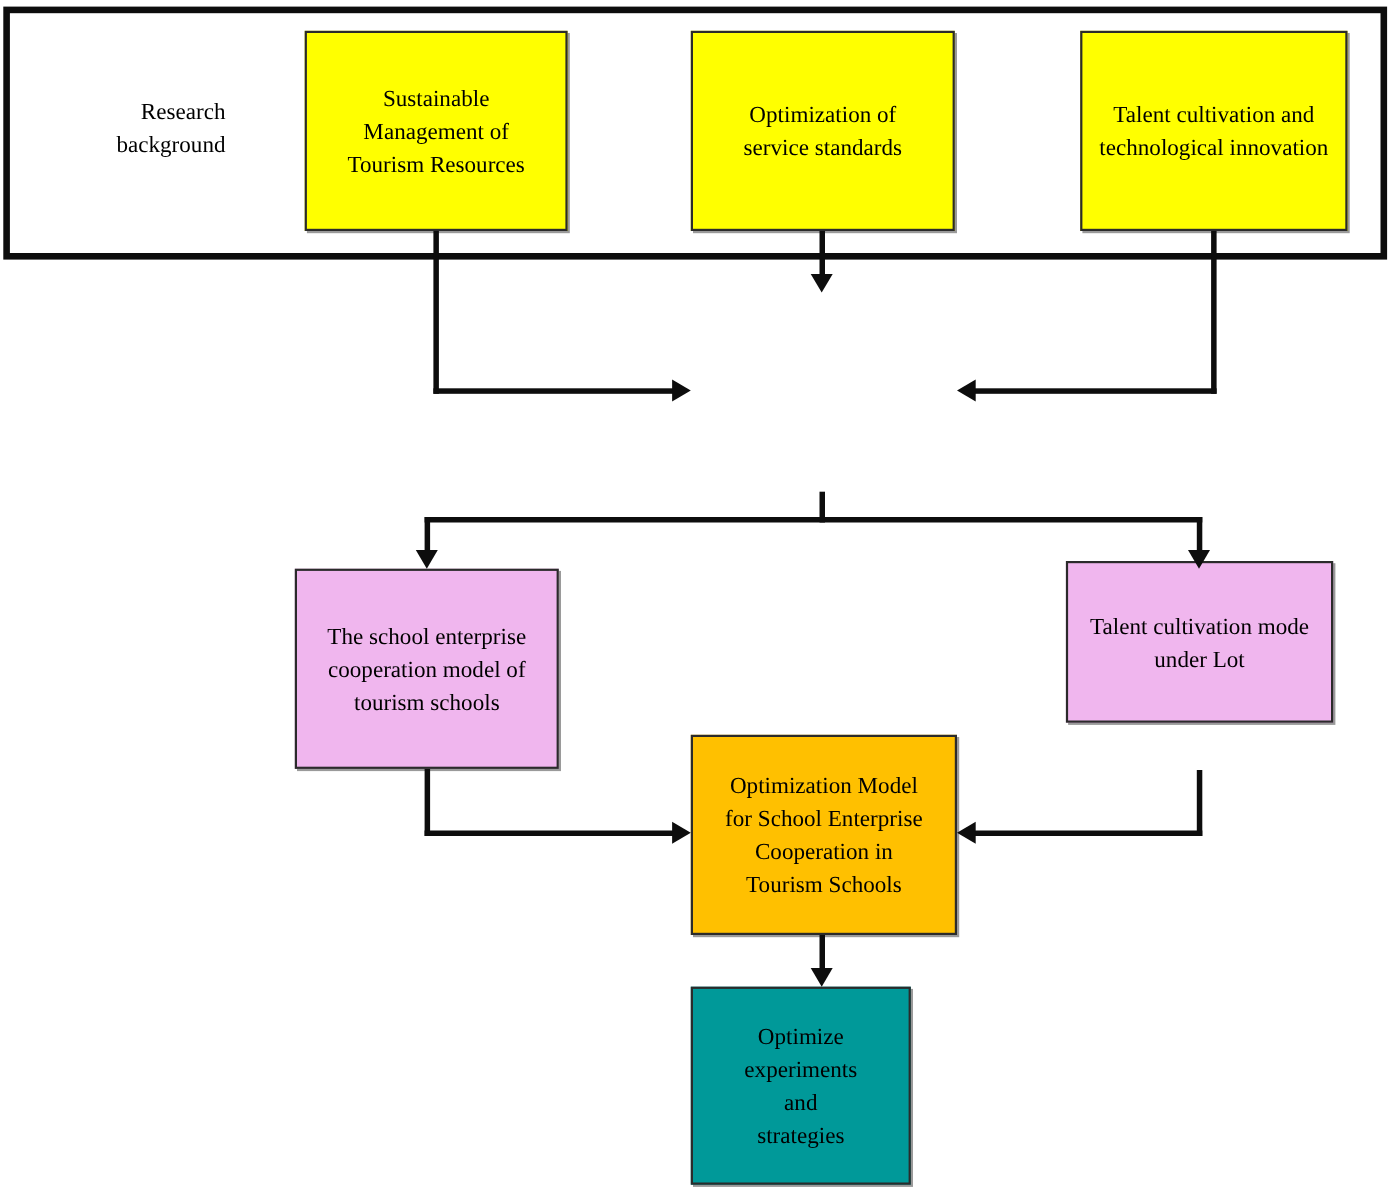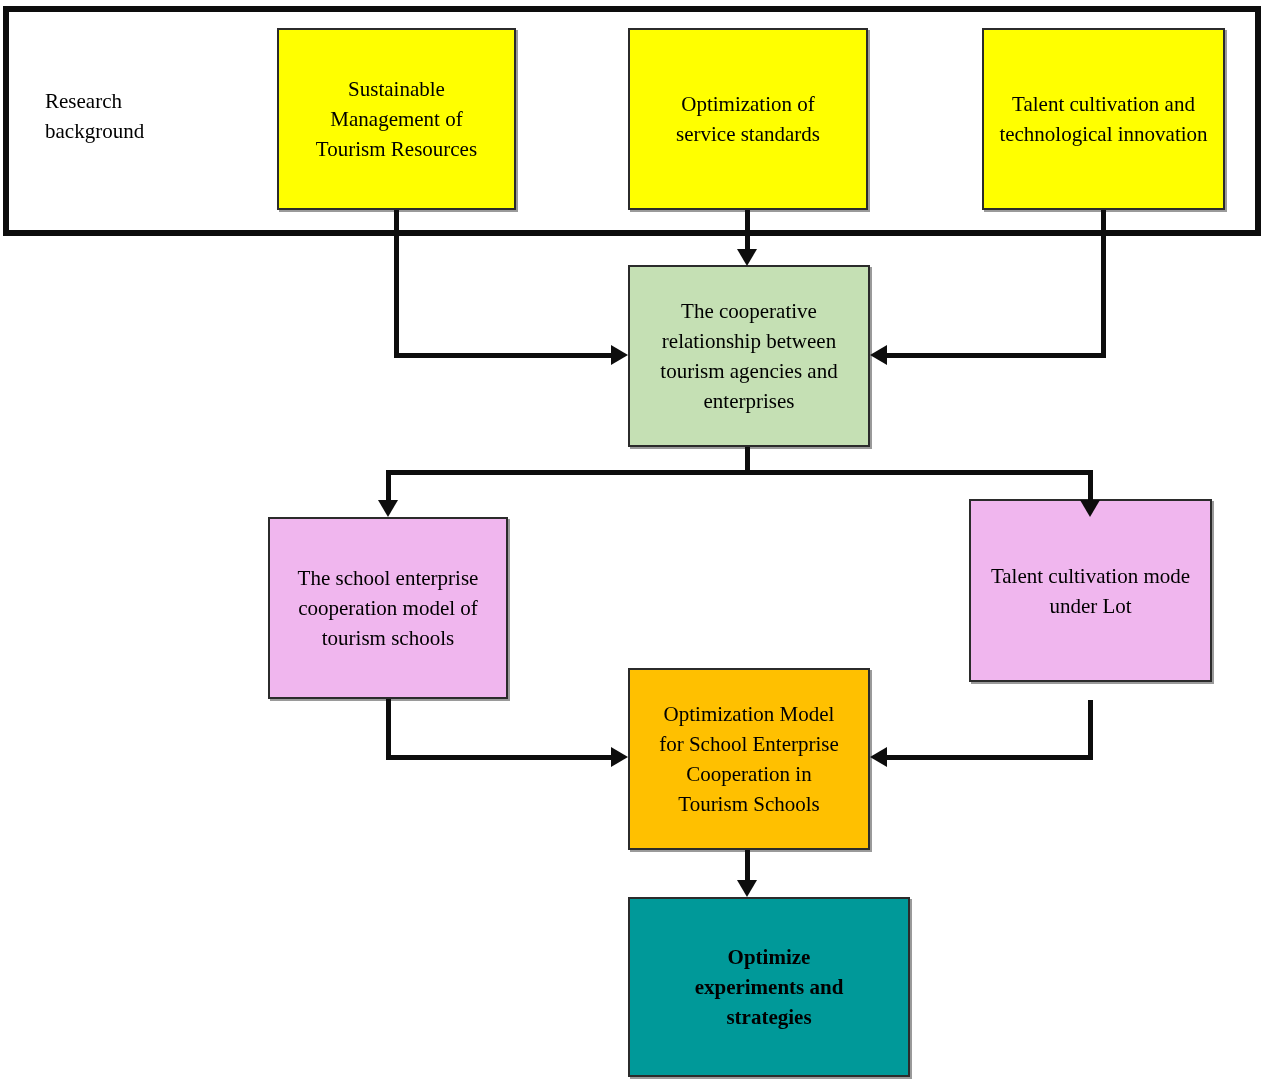--- a/index.html
+++ b/index.html
@@ -24,21 +24,21 @@
     height: 230px;
     border: 6px solid #0d0d0d;
     box-sizing: border-box;
     background: transparent;
   }
   .plain-label {
     position: absolute;
     left: 45px;
     top: 86px;
     width: 160px;
-    text-align: left;
+    text-align: right;
     font-size: 21px;
     line-height: 30px;
   }
   .node {
     position: absolute;
     box-sizing: border-box;
     border: 2px solid #2b2b2b;
     box-shadow: 2px 2px 0 #9a9a9a;
     display: flex;
     align-items: center;
@@ -83,29 +83,28 @@
 
   <div class="frame"></div>
   <div class="plain-label">Research background</div>
 
   <div class="node" style="left: 277px; top: 28px; width: 239px; height: 182px; padding: 15px 24px; background-color: rgb(255, 255, 0);">Sustainable Management of Tourism Resources</div>
 
   <div class="node" style="left: 628px; top: 28px; width: 240px; height: 182px; padding: 0px 24px; background-color: rgb(255, 255, 0);">Optimization of service standards</div>
 
   <div class="node" style="left: 982px; top: 28px; width: 243px; height: 182px; padding: 0px 3px; background-color: rgb(255, 255, 0);">Talent cultivation and technological innovation</div>
 
-  <div class="node" style="left: 628px; top: 265px; width: 242px; height: 182px; padding: 0px 12px; background-color: rgb(197, 224, 180);">The cooperative relationship between tourism agencies and enterprises</div>
 
   <div class="node" style="left: 268px; top: 517px; width: 240px; height: 182px; padding: 12px 12px; background-color: rgb(240, 182, 238);">The school enterprise cooperation model of tourism schools</div>
 
-  <div class="node" style="left: 969px; top: 499px; width: 243px; height: 183px; padding: 0px 18px; background-color: rgb(240, 182, 238);">Talent cultivation mode under Lot</div>
+  <div class="node" style="left: 969px; top: 510px; width: 243px; height: 147px; padding: 0px 18px; background-color: rgb(240, 182, 238);">Talent cultivation mode under Lot</div>
 
   <div class="node" style="left: 628px; top: 668px; width: 242px; height: 182px; padding: 16px 20px; background-color: rgb(255, 192, 0);">Optimization Model for School Enterprise Cooperation in Tourism Schools</div>
 
-  <div class="node" style="left: 628px; top: 897px; width: 282px; height: 180px; padding: 0px 56px; background-color: rgb(0, 153, 153); font-weight: bold;">Optimize experiments and strategies</div>
+  <div class="node" style="left: 628px; top: 897px; width: 200px; height: 180px; padding: 0px 56px; background-color: rgb(0, 153, 153);">Optimize experiments and strategies</div>
 
   <div class="vl" style="left:745px; top:210px; height:42px;"></div>
   <div class="ah ah-down" style="left:737px; top:249px;"></div>
 
   <div class="vl" style="left:394px; top:210px; height:148px;"></div>
   <div class="hl" style="left:394px; top:353px; width:218px;"></div>
   <div class="ah ah-right" style="left:611px; top:345px;"></div>
 
   <div class="vl" style="left:1101px; top:210px; height:148px;"></div>
   <div class="hl" style="left:886px; top:353px; width:220px;"></div>

